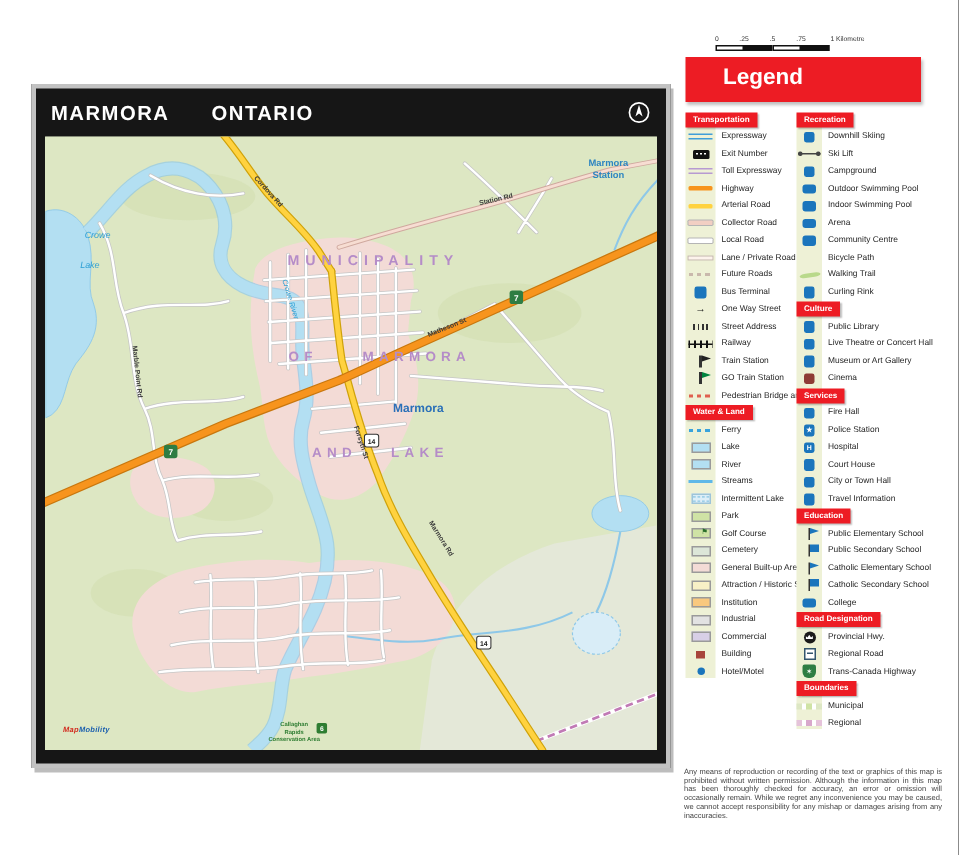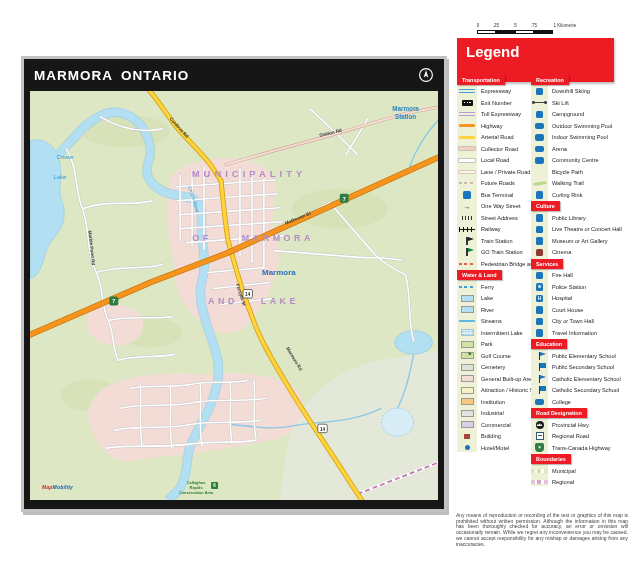--- a/index.html
+++ b/index.html
@@ -5,21 +5,21 @@
   html,body{margin:0;padding:0;}
   body{width:639px;height:570px;position:relative;background:#ffffff;
        font-family:"Liberation Sans", sans-serif;overflow:hidden;}
 
   
   .map-block{position:absolute;left:21px;top:56px;width:426px;height:456px;
     box-sizing:border-box;border:3px solid #c2c2c2;background:#161616;
     box-shadow:2px 3px 0 #bdbdbd;}
   .title-bar{height:32px;display:flex;align-items:center;padding:0 10px;color:#fff;}
   .title-bar .t1{font-weight:bold;font-size:13.5px;letter-spacing:1px;}
-  .title-bar .t2{font-weight:bold;font-size:13.5px;letter-spacing:1px;margin-left:8px;}
+  .title-bar .t2{font-weight:bold;font-size:13.5px;letter-spacing:1px;margin-left:28px;}
   .north{margin-left:auto;width:16px;height:16px;}
   .map-content{position:relative;margin:0 6px 7px 6px;width:408px;height:409px;
     background:var(--map-bg);overflow:hidden;}
   .map-content svg{display:block;}
   .logo{position:absolute;left:12px;bottom:10px;font-size:5px;font-style:italic;
     font-weight:bold;letter-spacing:.2px;}
   .logo .lg1{color:#d22b1f;} .logo .lg2{color:#1b5fae;}
 
   
   .w{fill:var(--water);} 
@@ -51,23 +51,23 @@
   .sh7t{fill:#fff;font-size:5.5px;font-weight:bold;}
   .sh14t{fill:#222;font-size:4.6px;font-weight:bold;}
 
   
   .scalebar{position:absolute;left:477px;top:23px;width:120px;height:12px;}
   .sb-labels{position:relative;height:6px;font-size:4.5px;color:#333;}
   .sb-labels span{position:absolute;transform:translateX(-50%);}
   .sb-seg{position:absolute;top:7px;height:3.5px;box-sizing:border-box;border:0.7px solid #111;}
 
   
-  .legend-title{position:absolute;left:457px;top:38px;width:157px;height:44px;
+  .legend-title{position:absolute;left:457px;top:38px;width:157px;height:30px;
     background:var(--accent);color:#fff;font-weight:bold;font-size:15px;
-    line-height:28px;padding-left:9px;box-sizing:border-box;
+    line-height:28px;padding-left:25px;box-sizing:border-box;
     box-shadow:1px 2px 2px rgba(0,0,0,.25);}
   .l-col{position:absolute;top:74px;}
   .l-col-left{left:457px;width:74px;}
   .l-col-right{left:531px;width:104px;}
   .l-col::before{content:"";position:absolute;left:0;top:2px;bottom:2px;width:20px;
     background:#eef1d6;}
   .l-col-right::before{width:17px;}
   .l-row,.l-hrow{height:11.5px;display:flex;align-items:center;position:relative;}
   .l-header{background:var(--accent);color:#fff;font-size:5.4px;font-weight:bold;
     padding:1.6px 5px 2px 5px;white-space:nowrap;box-shadow:1px 1px 1px rgba(0,0,0,.25);}

